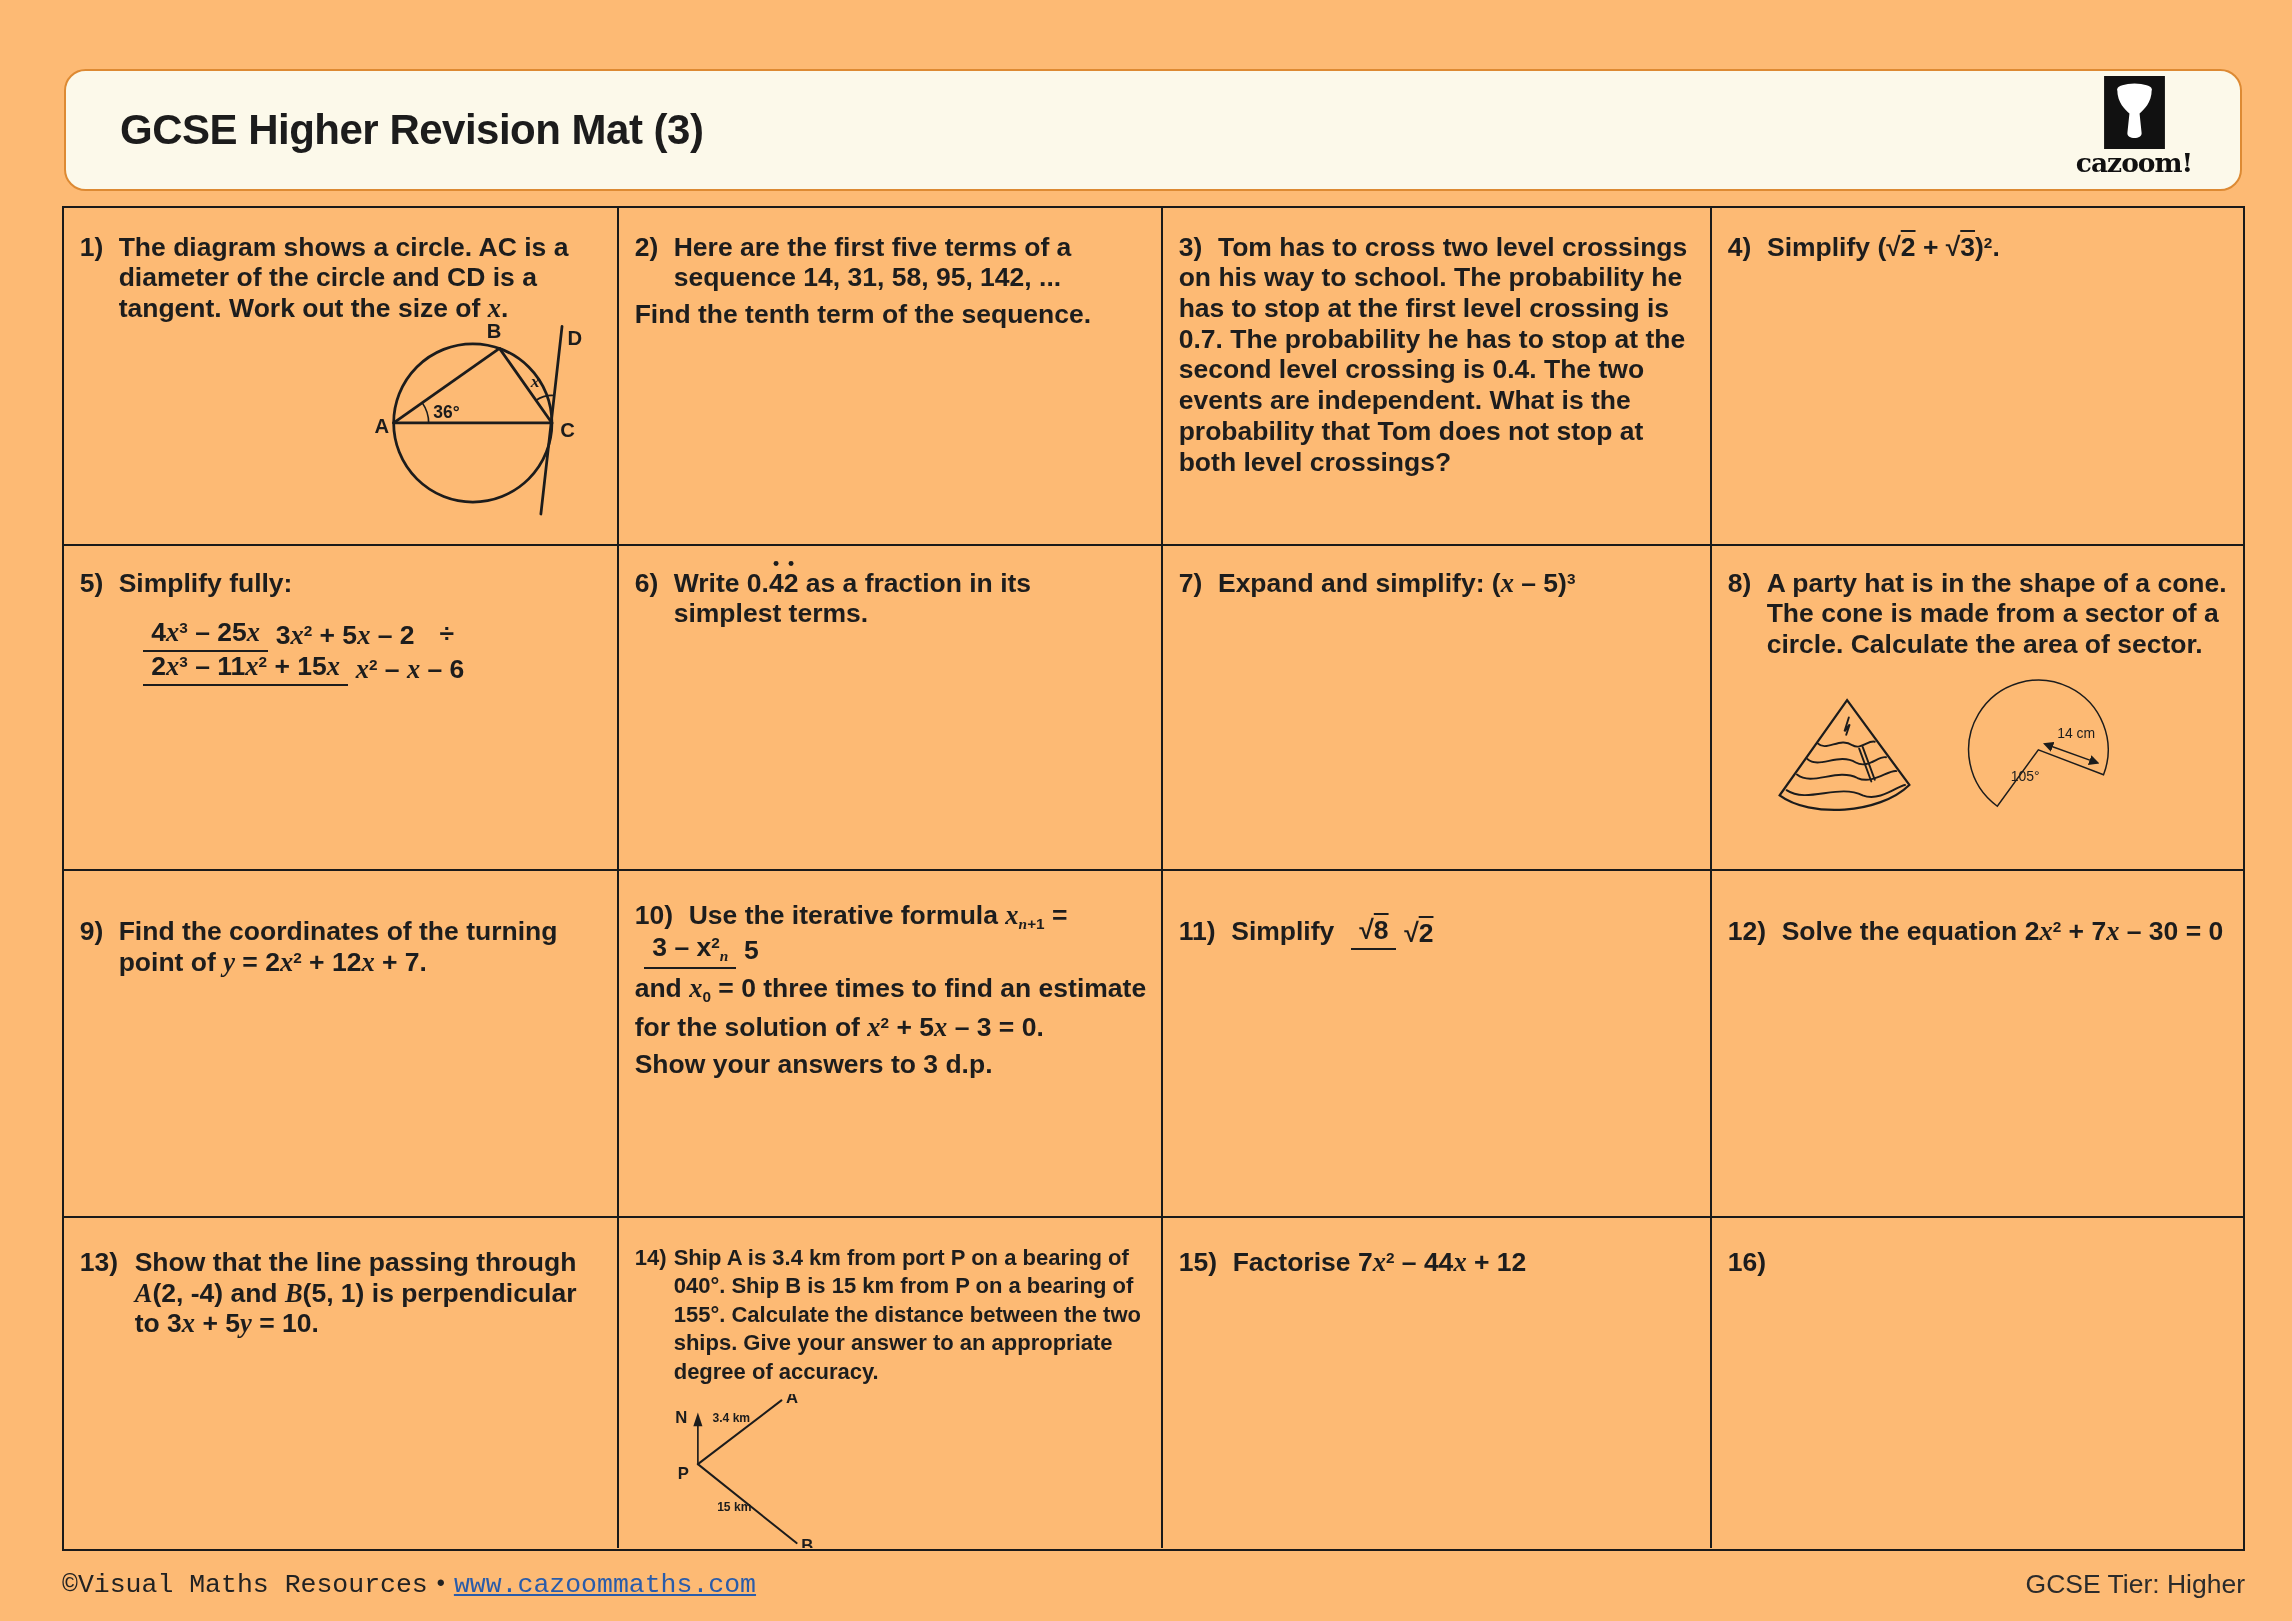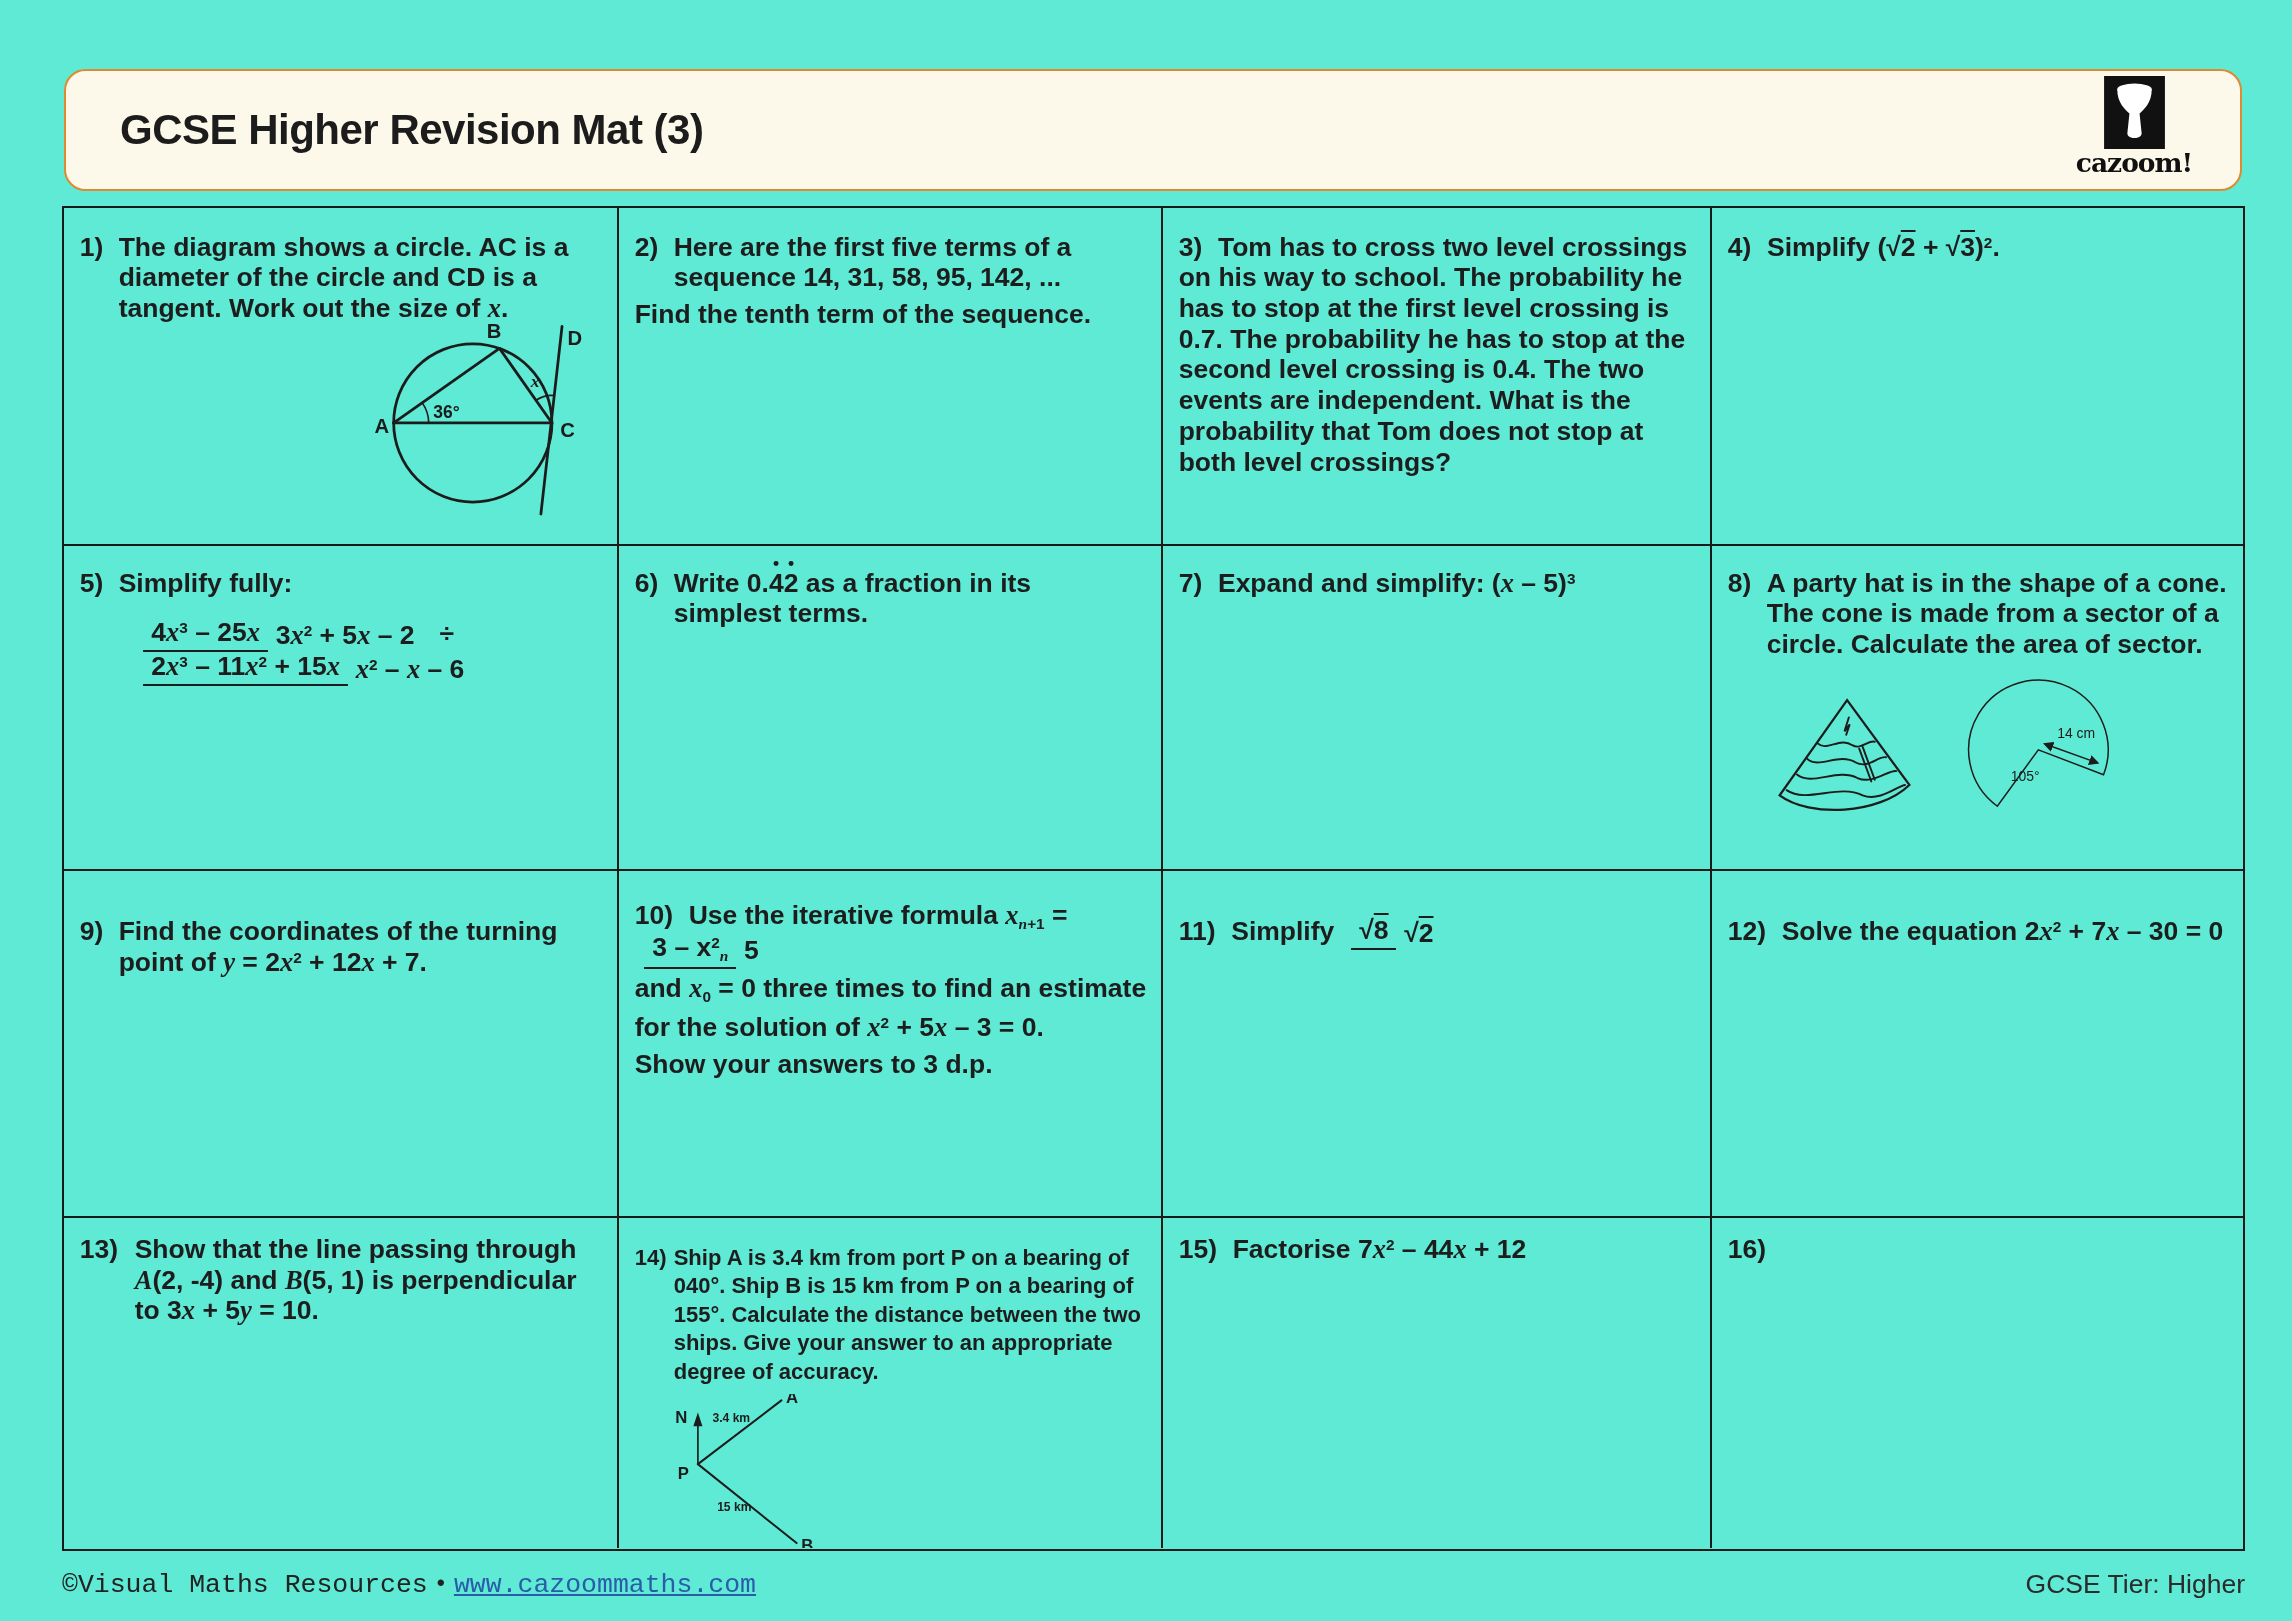--- a/index.html
+++ b/index.html
@@ -1,16 +1,16 @@
 <!DOCTYPE html>
 <html><head>
 <meta charset="utf-8">
 <style>
   html,body{margin:0;padding:0;background:#ffffff;}
-  .page{position:relative;width:2293px;height:1621px;background:#5eead4;
+  .page{position:relative;width:2293px;height:1621px;background:#fdba74;
         font-family:"Liberation Sans",sans-serif;color:#1d1d1d;overflow:hidden;}
 
   
   .header-box{position:absolute;left:64px;top:69px;width:2178px;height:122px;
               box-sizing:border-box;border:2.9px solid #dd8a33;border-radius:21.6px;
               background:#fcf9ea;}
   .title{position:absolute;left:54px;top:50%;transform:translateY(-50%);
          margin:0;font-size:42px;font-weight:bold;letter-spacing:-0.5px;color:#1c1c1c;}
   .logo{position:absolute;right:47px;top:4.9px;width:118px;text-align:center;}
   .logo-drum{display:block;margin:0 auto;}
@@ -22,21 +22,21 @@
         box-sizing:border-box;border:2px solid #1a1a1a;display:grid;
         grid-template-columns:555px 544px 549px 531px;
         grid-template-rows:338px 325px 347px 330px;}
   .cell{box-sizing:border-box;border-right:2px solid #1a1a1a;border-bottom:2px solid #1a1a1a;
         padding:23.5px 15.7px 9.8px 15.7px;font-size:26.5px;font-weight:bold;line-height:1.16;
         position:relative;overflow:hidden;}
   .cell.no-r{border-right:none;}
   .cell.no-b{border-bottom:none;}
   .row2{padding-top:21.6px;}
   .row3{padding-top:45px;}
-  .row4{padding-top:16px;}
+  .row4{padding-top:29px;}
   .cell-q10{padding-top:29px;padding-right:5.9px;}
   .cell-q3{padding-right:7.8px;}
   .cell-q14{padding-top:25.5px;}
 
   .q{display:flex;align-items:flex-start;}
   .qnum{flex:0 0 39px;}
   .qnum-w{flex:0 0 55px;}
   .qnum-m{flex:0 0 51px;}
   .qnum-inline{margin-right:15.7px;}
   .qtext{flex:1 1 auto;}

